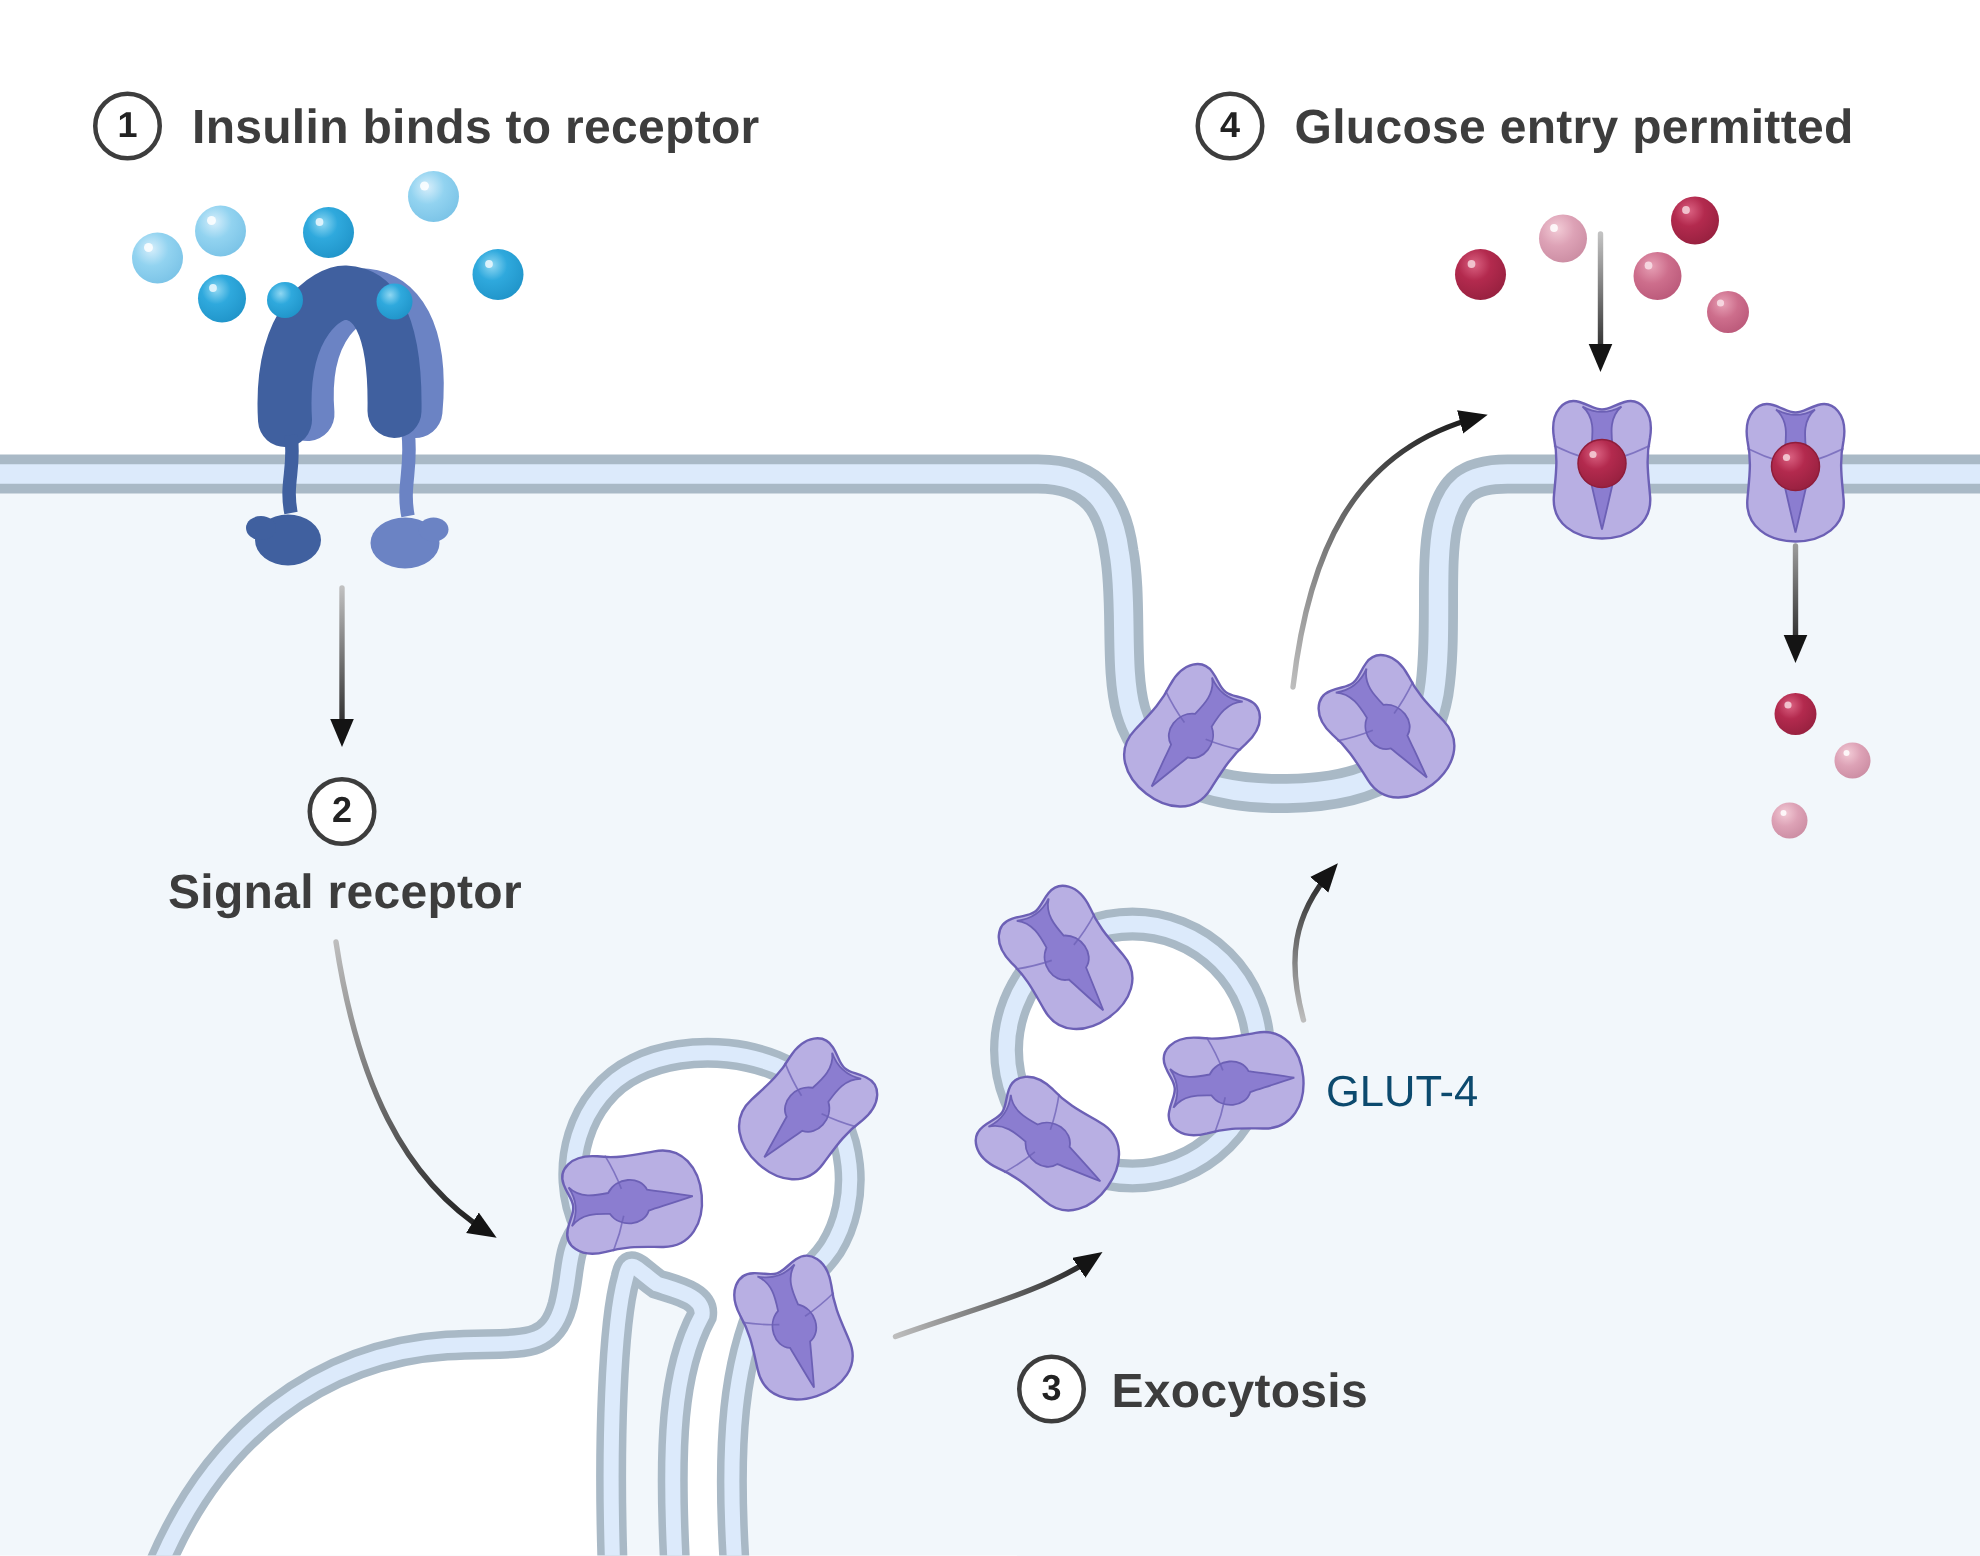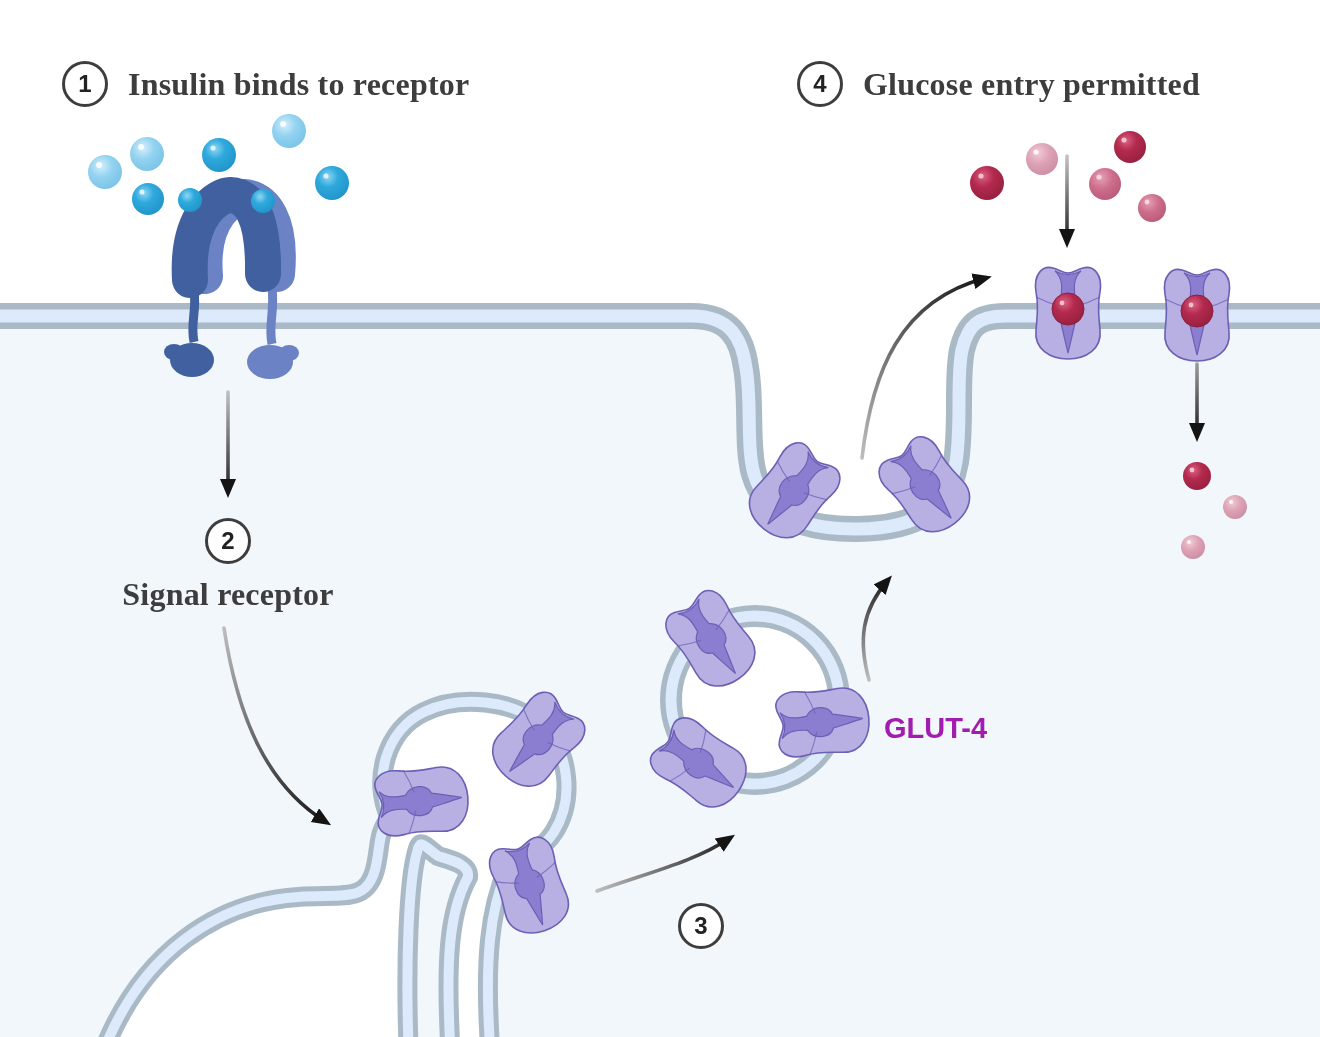--- a/index.html
+++ b/index.html
@@ -28,24 +28,24 @@
 
   
   .badge{
     position:absolute;width:46px;height:46px;border-radius:50%;
     border:3px solid var(--text,#3d3d3d);background:#fff;box-sizing:border-box;
     display:flex;align-items:center;justify-content:center;
     font-size:24px;font-weight:700;color:#222;
   }
   .step-title{
     position:absolute;font-size:32px;font-weight:700;color:var(--text,#3d3d3d);
-    white-space:nowrap;letter-spacing:.2px;font-family:Liberation Serif, serif;
+    white-space:nowrap;letter-spacing:.2px;
   }
   .mol-label{
-    position:absolute;font-size:29px;font-weight:700;color:#a21caf;white-space:nowrap;
+    position:absolute;font-size:29px;font-weight:400;color:#0c4a6e;white-space:nowrap;
   }
 </style>
 </head>
 <body>
 
 <div id="stage">
 
 <svg width="1320" height="1037" viewBox="0 0 1320 1037">
   <defs>
     <marker id="ah" markerUnits="userSpaceOnUse" markerWidth="20" markerHeight="18" refX="13" refY="8" orient="auto">
@@ -239,20 +239,21 @@
   <div class="step-title" style="left:128px;top:66px;">Insulin binds to receptor</div>
 
   <div class="badge" style="left:205px;top:518px;">
     <span>2</span>
   </div>
   <div class="step-title" style="left:112px;top:576px;width:232px;text-align:center;">Signal receptor</div>
 
   <div class="badge" style="left:678px;top:903px;">
     <span>3</span>
   </div>
+  <div class="step-title" style="left:741px;top:909px;">Exocytosis</div>
 
   <div class="badge" style="left:797px;top:61px;">
     <span>4</span>
   </div>
   <div class="step-title" style="left:863px;top:66px;">Glucose entry permitted</div>
 
   <div class="mol-label" style="left:884px;top:712px;">GLUT-4</div>
 
 </div>
 

